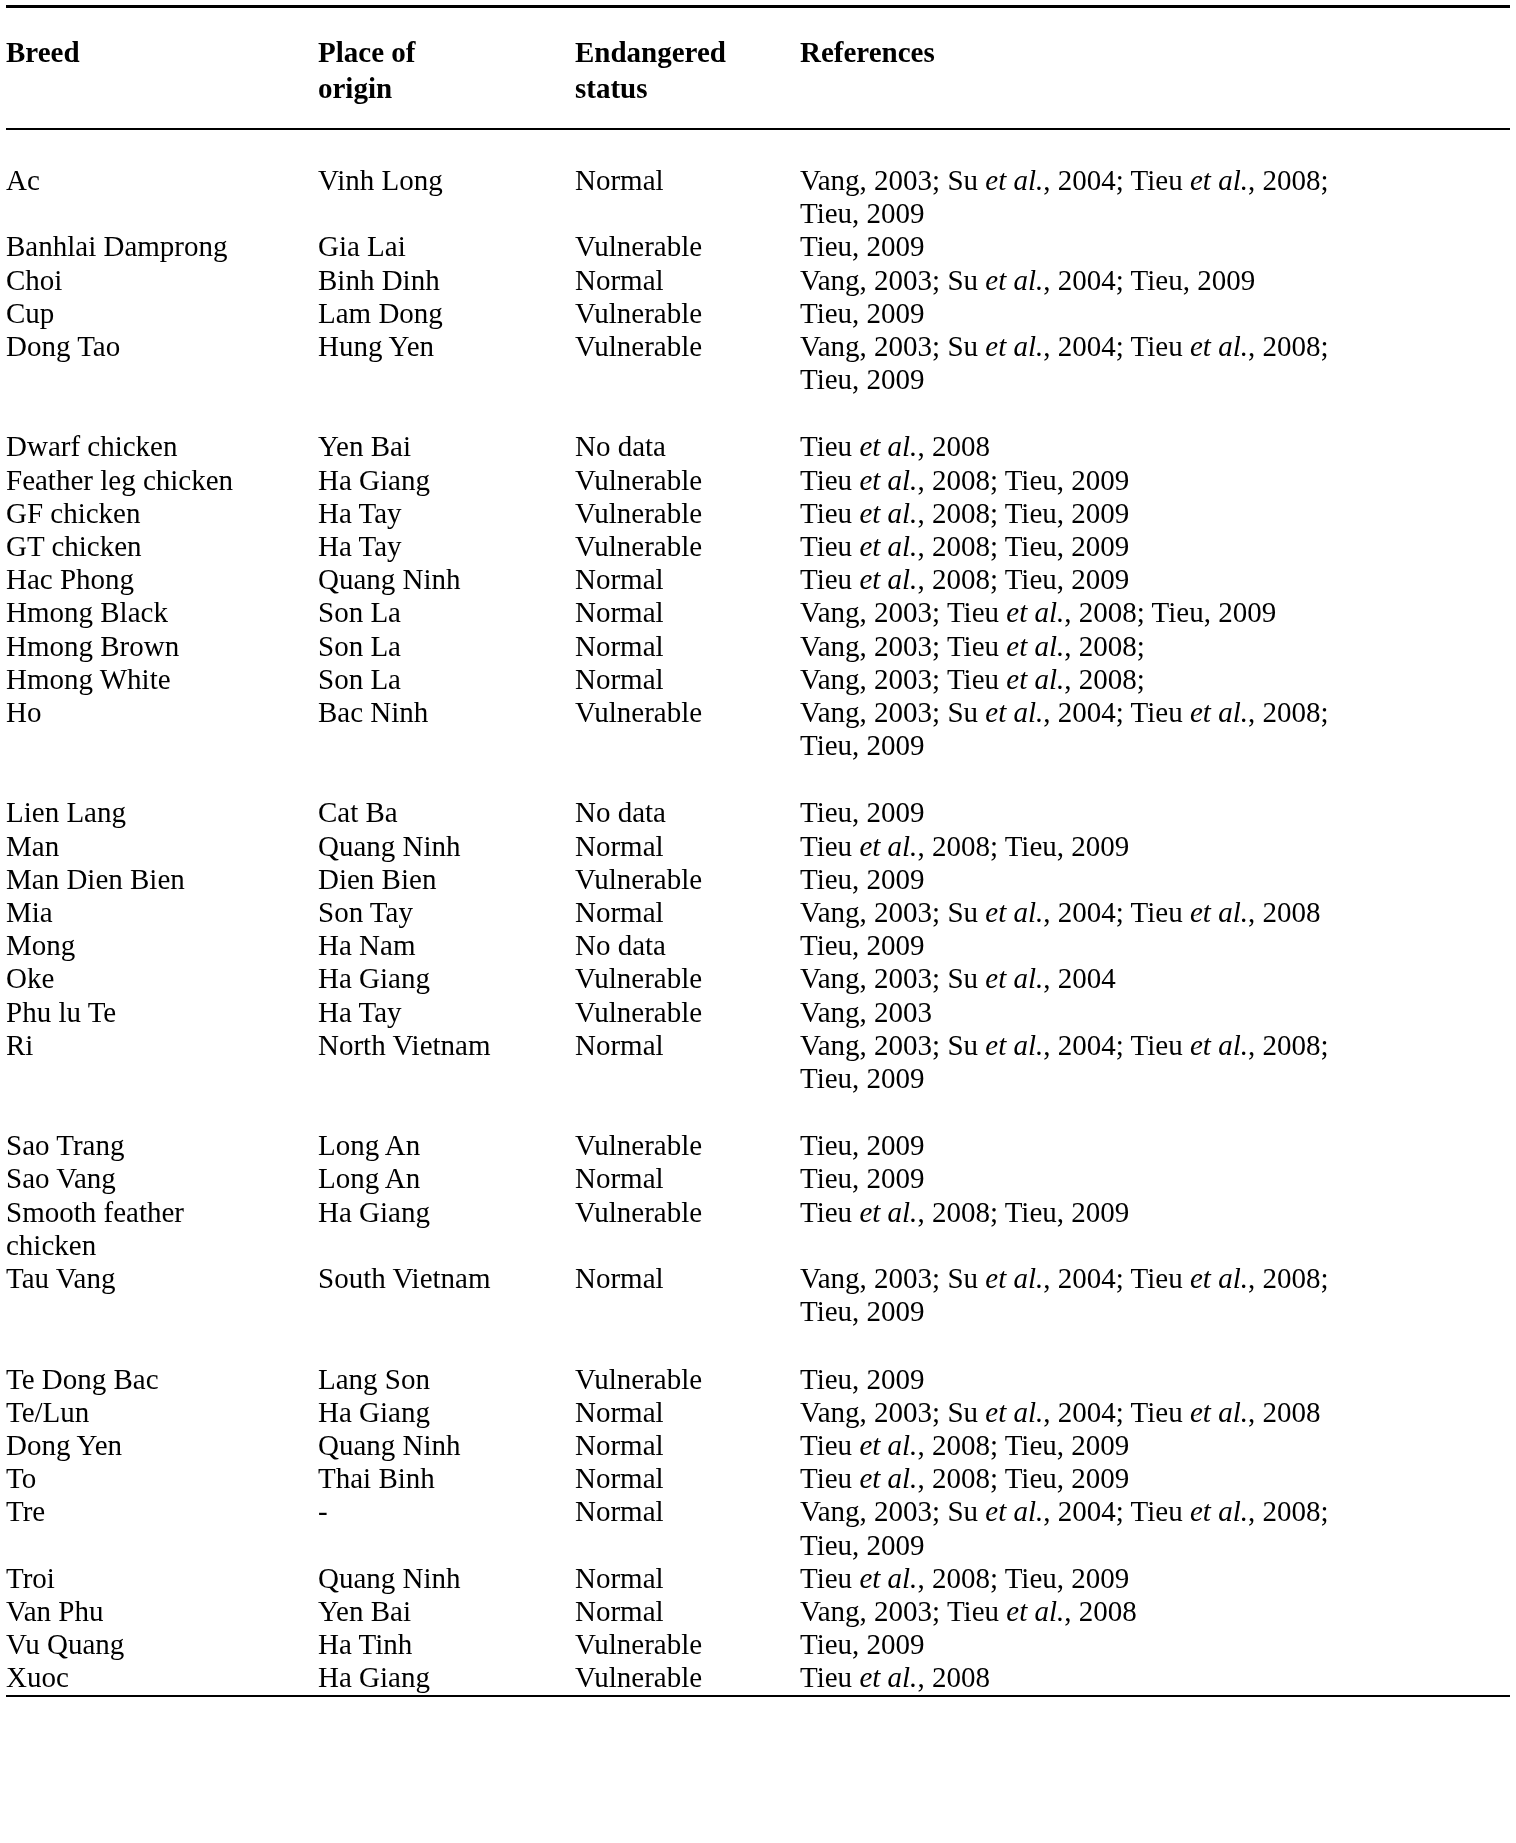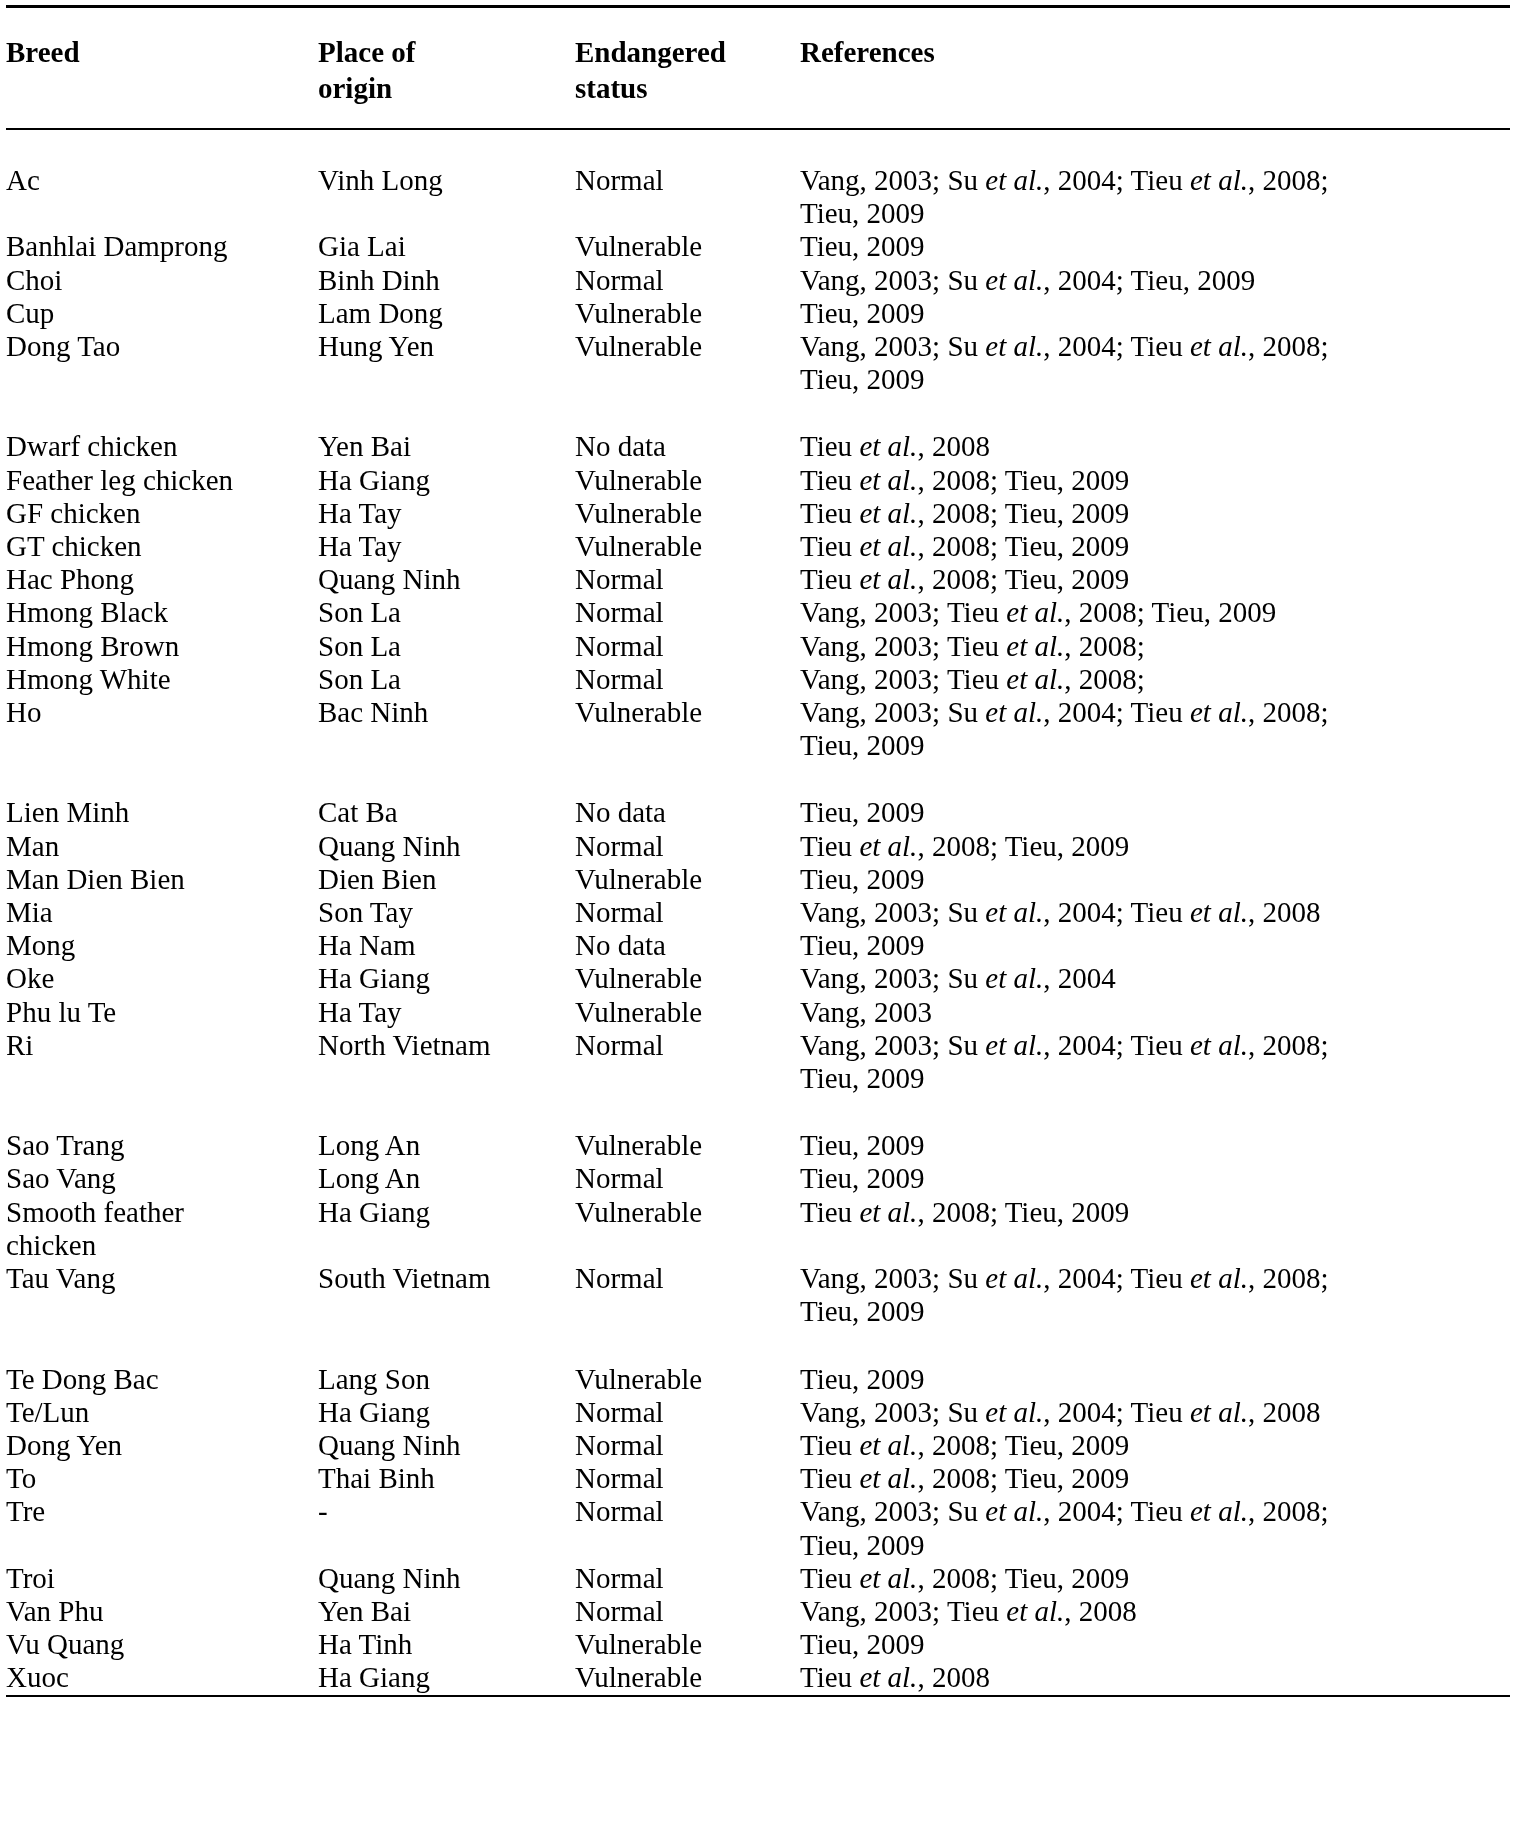--- a/index.html
+++ b/index.html
@@ -207,21 +207,21 @@
         <tr class="data-row">
           <td>Ho</td>
           <td>Bac Ninh</td>
           <td>Vulnerable</td>
           <td>Vang, 2003; Su <em class="ital">et al.</em>, 2004; Tieu <em class="ital">et al.</em>, 2008;<br>Tieu, 2009</td>
         </tr>
         <tr class="body-spacer">
           <td colspan="4"></td>
         </tr>
         <tr class="data-row">
-          <td>Lien Minh</td>
+          <td>Lien Lang</td>
           <td>Cat Ba</td>
           <td>No data</td>
           <td>Tieu, 2009</td>
         </tr>
         <tr class="data-row">
           <td>Man</td>
           <td>Quang Ninh</td>
           <td>Normal</td>
           <td>Tieu <em class="ital">et al.</em>, 2008; Tieu, 2009</td>
         </tr>

